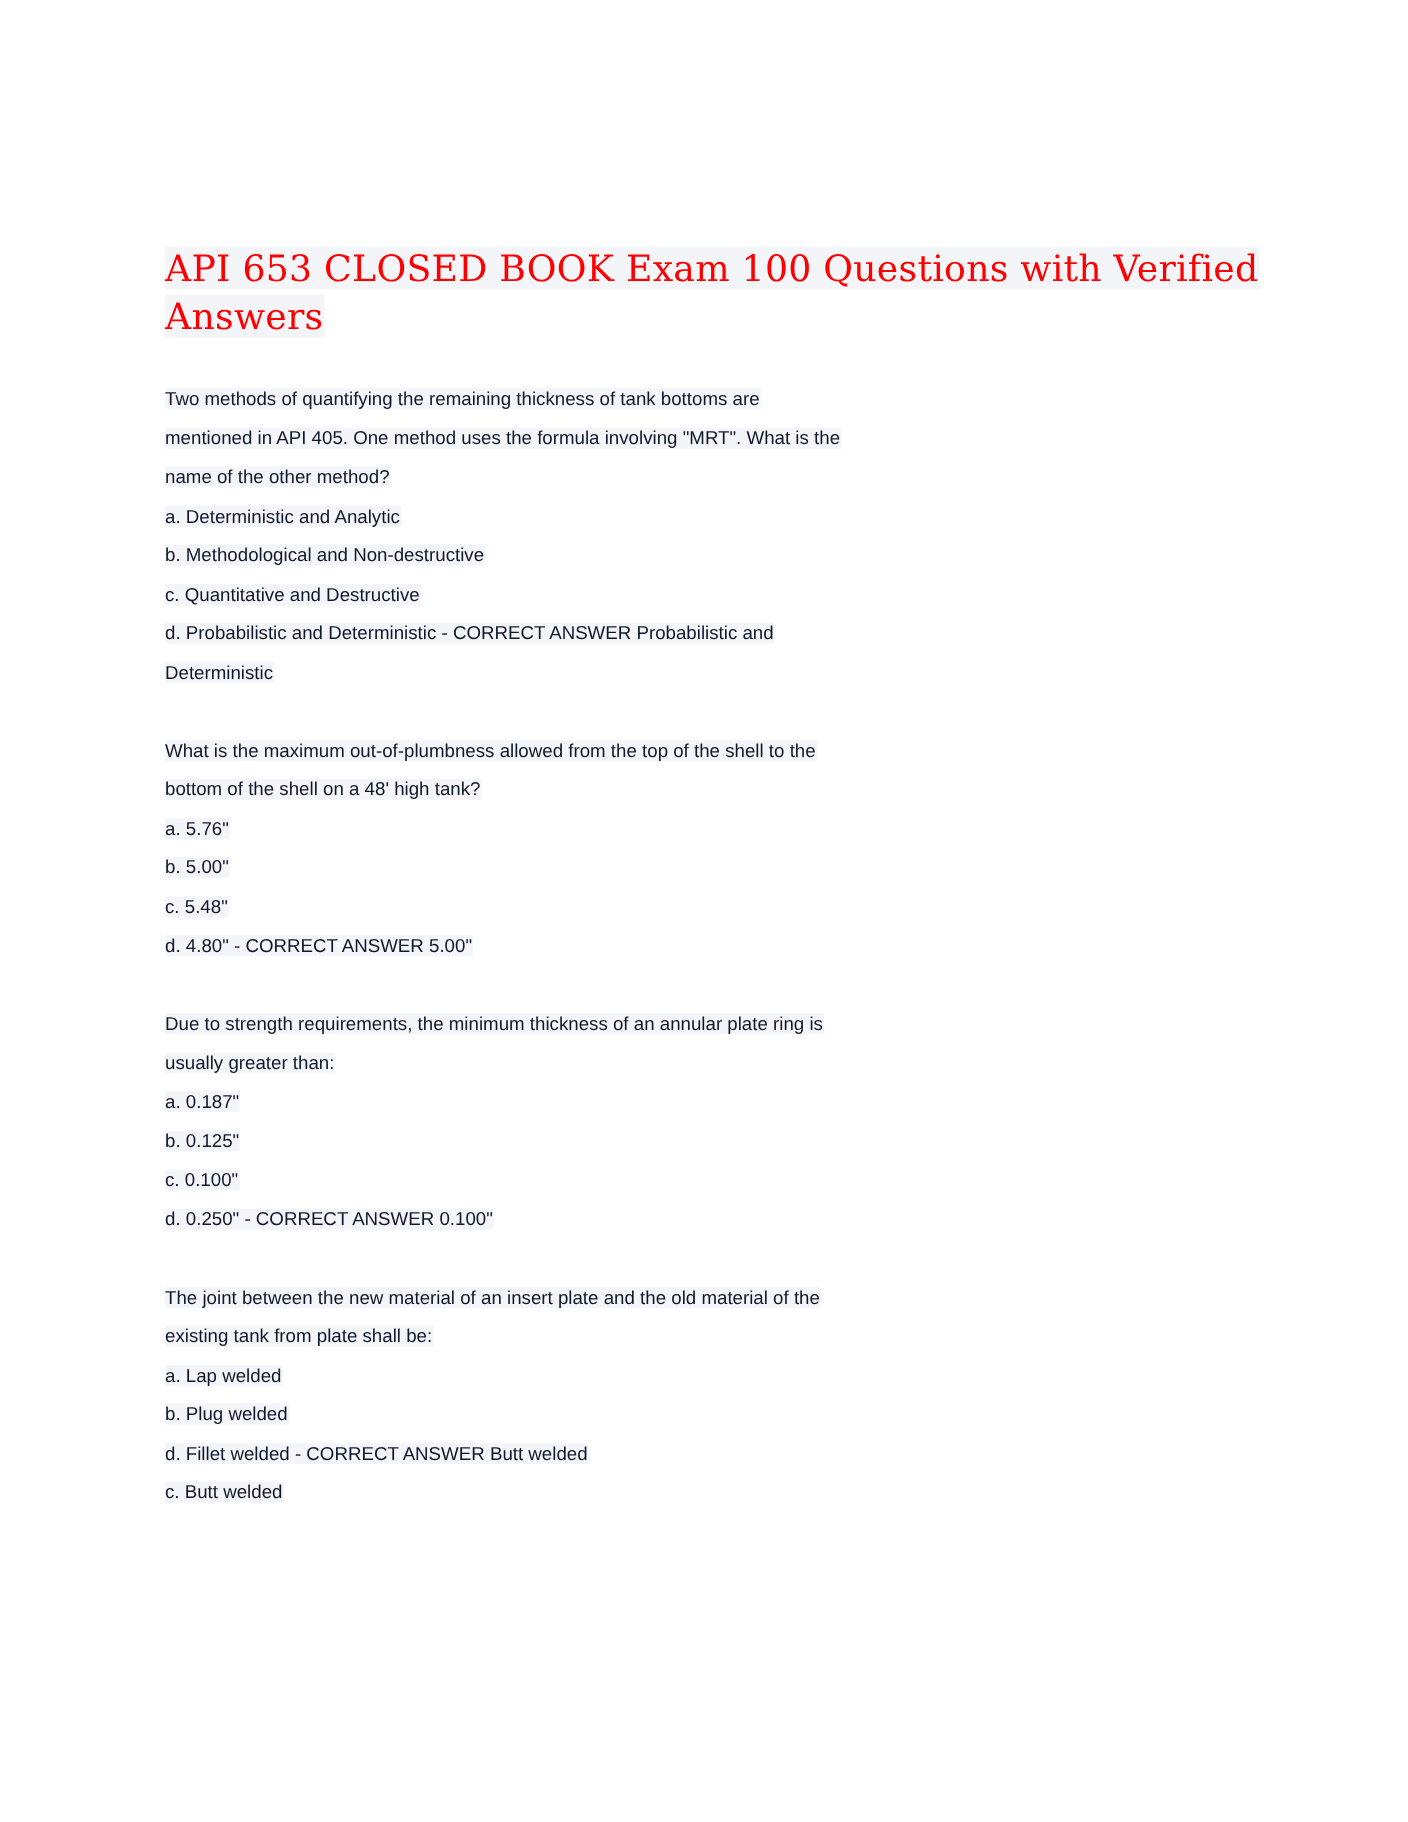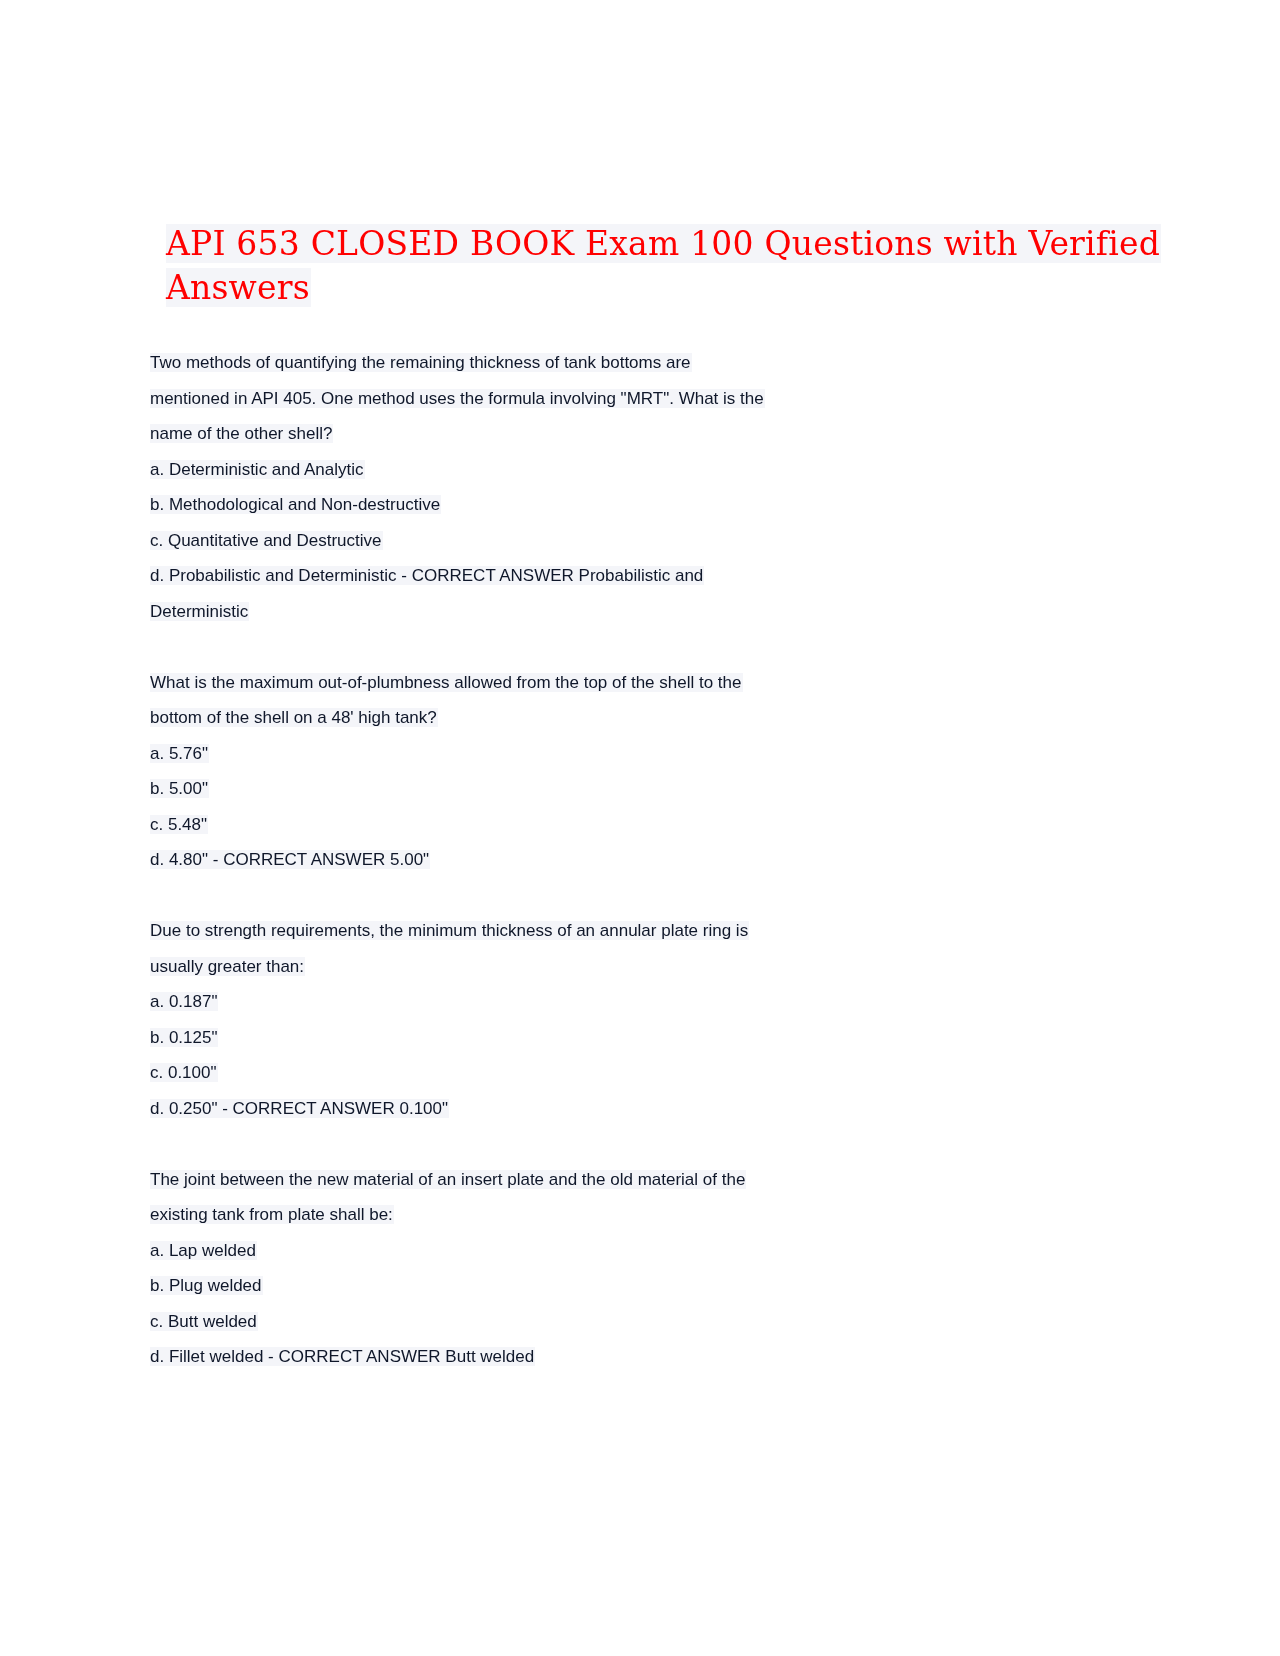--- a/index.html
+++ b/index.html
@@ -25,21 +25,20 @@
     font-weight: normal;
     font-size: 33px;
     line-height: 44px;
     color: #ff0000;
     letter-spacing: 0.2px;
   }
   .hl {
     background: #f4f5f9;
     -webkit-box-decoration-break: clone;
     box-decoration-break: clone;
-    margin-left: 16px;
   }
   .title-spacer {
     height: 35px;
   }
   .qa {
     margin: 0 0 35.5px 0;
     font-family: "Liberation Sans", "DejaVu Sans", sans-serif;
     font-size: 17px;
     line-height: 35.5px;
     color: #0f172a;
@@ -61,21 +60,21 @@
   <h1 class="title">
     <span class="line"><span class="hl">API 653 CLOSED BOOK Exam 100 Questions with Verified</span></span>
     <span class="line"><span class="hl">Answers</span></span>
   </h1>
 
   <div class="title-spacer"></div>
 
   <div class="qa">
     <span class="line"><span>Two methods of quantifying the remaining thickness of tank bottoms are</span></span>
     <span class="line"><span>mentioned in API 405. One method uses the formula involving "MRT". What is the</span></span>
-    <span class="line"><span>name of the other shell?</span></span>
+    <span class="line"><span>name of the other method?</span></span>
     <span class="line"><span>a. Deterministic and Analytic</span></span>
     <span class="line"><span>b. Methodological and Non-destructive</span></span>
     <span class="line"><span>c. Quantitative and Destructive</span></span>
     <span class="line"><span>d. Probabilistic and Deterministic - CORRECT ANSWER Probabilistic and</span></span>
     <span class="line"><span>Deterministic</span></span>
   </div>
 
   <div class="qa">
     <span class="line"><span>What is the maximum out-of-plumbness allowed from the top of the shell to the</span></span>
     <span class="line"><span>bottom of the shell on a 48' high tank?</span></span>
@@ -92,17 +91,17 @@
     <span class="line"><span>b. 0.125"</span></span>
     <span class="line"><span>c. 0.100"</span></span>
     <span class="line"><span>d. 0.250" - CORRECT ANSWER 0.100"</span></span>
   </div>
 
   <div class="qa">
     <span class="line"><span>The joint between the new material of an insert plate and the old material of the</span></span>
     <span class="line"><span>existing tank from plate shall be:</span></span>
     <span class="line"><span>a. Lap welded</span></span>
     <span class="line"><span>b. Plug welded</span></span>
+    <span class="line"><span>d. Fillet welded - CORRECT ANSWER Butt welded</span></span>
     <span class="line"><span>c. Butt welded</span></span>
-    <span class="line"><span>d. Fillet welded - CORRECT ANSWER Butt welded</span></span>
   </div>
 
 </div>
 
 </body></html>

